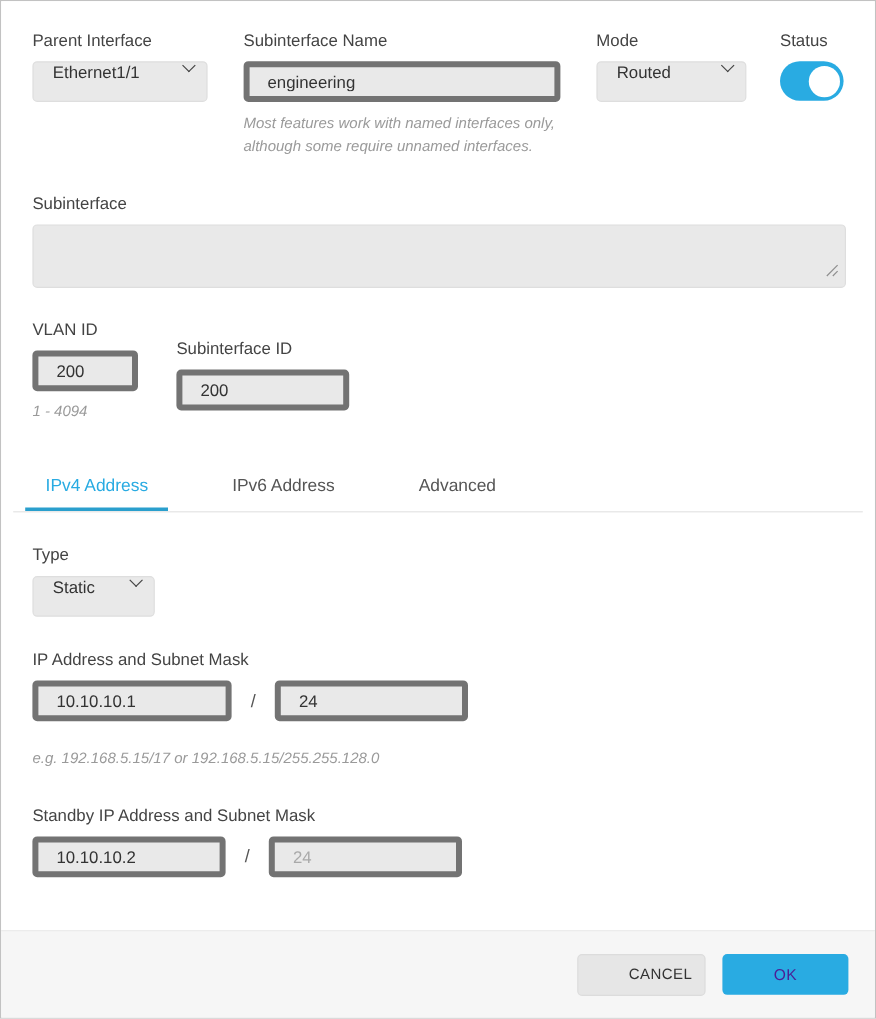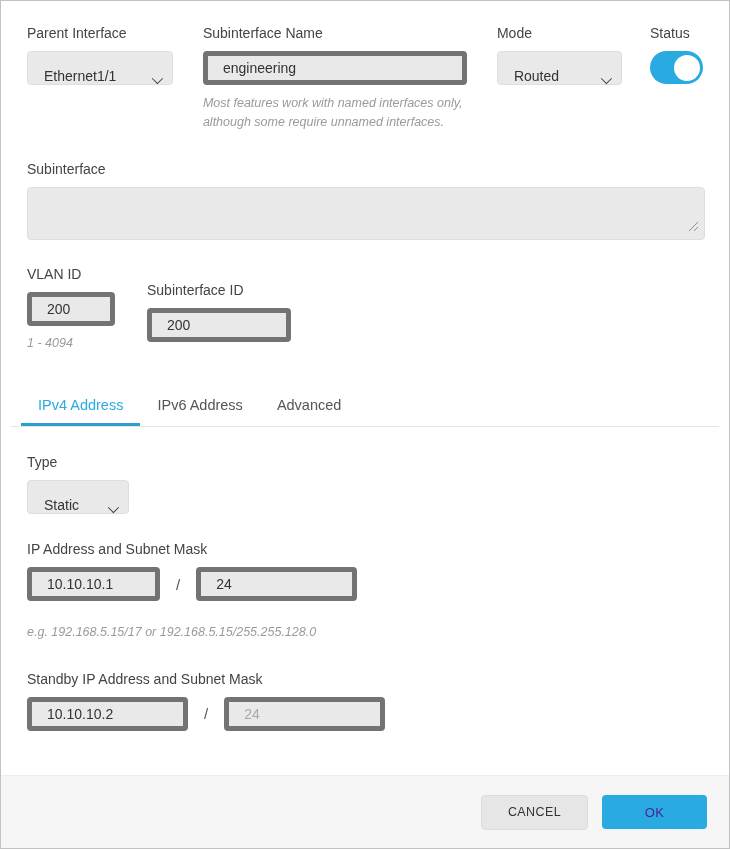--- a/index.html
+++ b/index.html
@@ -35,21 +35,21 @@
     cursor: pointer; line-height: 1;
   }
   
   .dlg-body { flex: 1; background: #fff; padding: 24px 26px 0 26px; overflow: hidden; }
   .field-label { font-size: 14px; color: #444; margin-bottom: 10px; }
   .row { display: flex; }
   .ctrl {
     height: 34px; background: #e9e9e9;
     border: 1px solid #dedede; border-radius: 4px;
     font-size: 14px; color: #333;
-    display: flex; align-items: flex-end;
+    display: flex; align-items: flex-start;
   }
   .select { justify-content: space-between; padding: 0 12px 0 16px; cursor: pointer; }
   .chevron {
     width: 8px; height: 8px;
     border-right: 1.5px solid #444; border-bottom: 1.5px solid #444;
     transform: rotate(45deg) translateY(-2px);
     margin-left: 14px;
   }
   input.text-input {
     height: 34px; width: 100%;
@@ -74,41 +74,41 @@
     width: 678px; height: 53px; display: block;
     background: #e9e9e9; border: 1px solid #dedede; border-radius: 4px;
     resize: none; outline: none;
     font-family: "Liberation Sans", sans-serif; font-size: 14px; color: #333;
     padding: 8px 12px;
   }
   .resize-handle { position: absolute; right: 4px; bottom: 4px; pointer-events: none; }
   
   .tabs {
     display: flex; border-bottom: 1px solid #e4e4e4;
-    margin: 34px -16px 0 -16px; padding: 0 0 0 10px;
+    margin: 34px -16px 0 -16px; padding: 0 0 0 10px; gap: 36px;
   }
   .tab {
     font-size: 14.5px; color: #555; padding: 10px 17px 13px 17px;
     cursor: pointer; white-space: nowrap;
   }
   .tab.active { color: #29abe2; box-shadow: inset 0 -3px 0 #2a9fcd; }
   
   .ip-sep { font-size: 15px; color: #555; margin: 0 16px; align-self: center; }
   
   .dlg-footer {
     flex: 0 0 73px; background: #f6f6f6; border-top: 1px solid #ececec;
     display: flex; align-items: center; justify-content: flex-end;
     padding: 0 22px; gap: 14px;
   }
   .btn {
     height: 35px; border-radius: 4px; border: none; cursor: pointer;
     font-family: "Liberation Sans", sans-serif; font-size: 12.5px;
     letter-spacing: .4px; padding: 0 10px;
   }
-  .btn-cancel { width: 107px; background: #e6e6e6; border: 1px solid #dcdcdc; color: #333; }
+  .btn-cancel { width: 107px; background: #e6e6e6; border: 1px solid #dcdcdc; color: #333; text-align: right; }
   .btn-ok { width: 105px; height: 34px; background: #29abe2; color: #4c1d95; font-size: 13px; }
 </style>
 </head>
 <body>
 
 <div class="dialog">
 
 
   <div class="dlg-body">
 
@@ -174,21 +174,21 @@
       <div class="field-label">Type</div>
       <div class="ctrl select" style="width:102px;">
         <span>Static</span>
         <span class="chevron"></span>
       </div>
     </div>
 
     <div style="margin-top:27px;">
       <div class="field-label">IP Address and Subnet Mask</div>
       <div class="row">
-        <div style="width:133px;">
+        <div style="width:166px;">
           <input class="text-input" value="10.10.10.1" style="">
         </div>
         <div class="ip-sep">/</div>
         <div style="width:161px;">
           <input class="text-input" value="24" style="">
         </div>
       </div>
       <div class="hint" style="margin-top:22px;">e.g. 192.168.5.15/17 or 192.168.5.15/255.255.128.0</div>
     </div>
 

